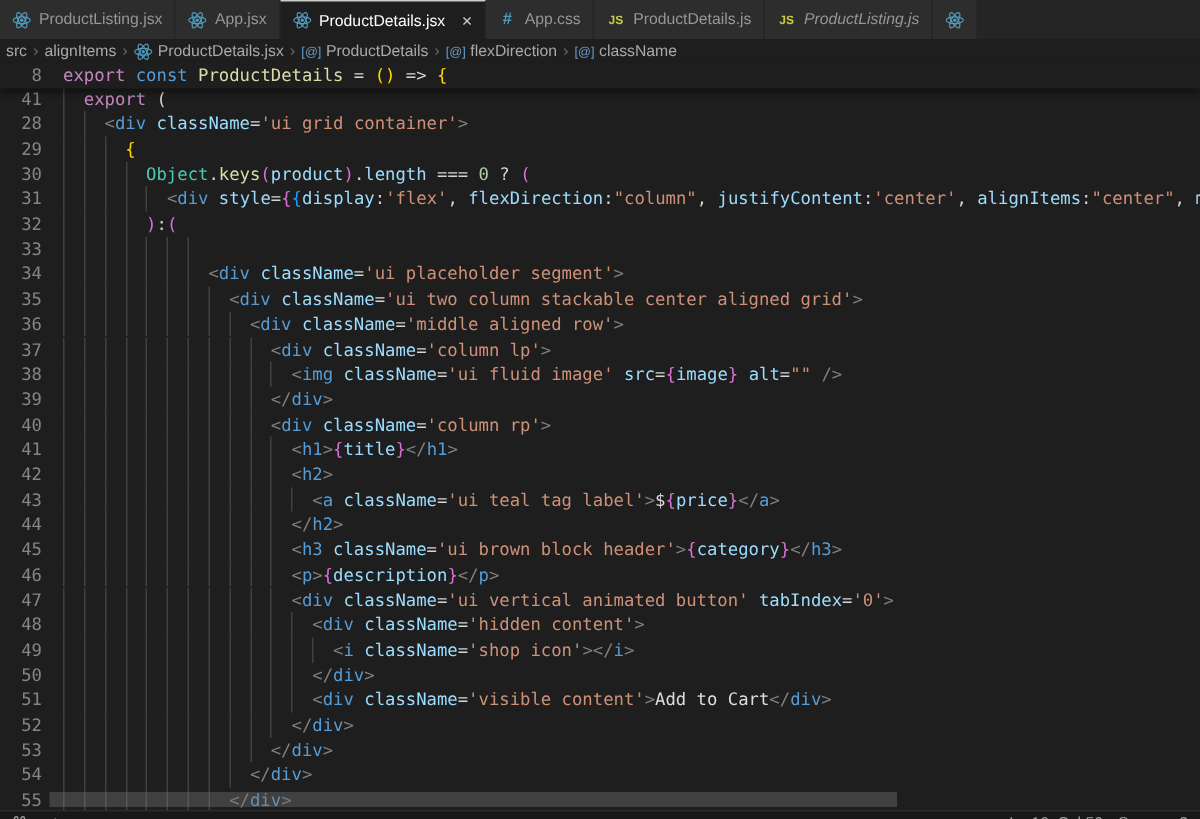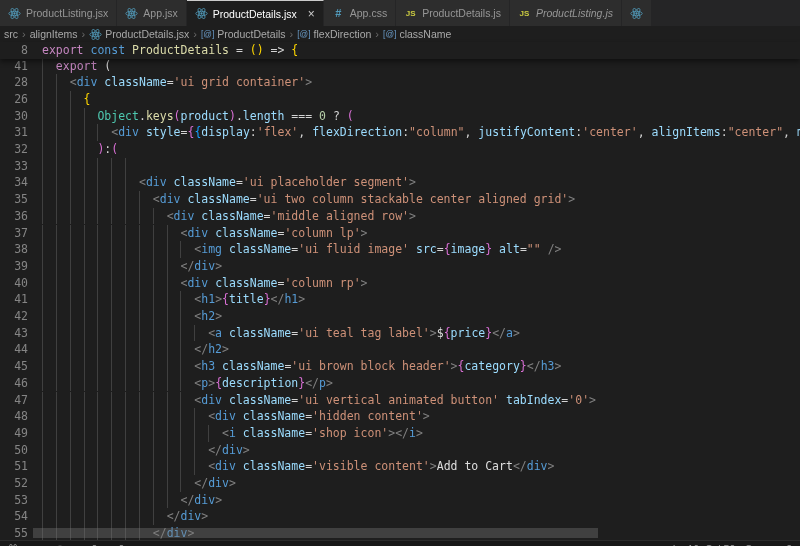--- a/index.html
+++ b/index.html
@@ -133,21 +133,21 @@
       <span class="bc-item">
         <span class="sym">[@]</span>
         <span>className</span>
       </span>
     </div>
 
   <div class="editor" id="editor">
     <div id="code-lines">
         <div class="code-line" style="top: 15.5px;"><span class="ln">41</span><span class="guide" style="left: 42px;"></span><span class="ltext"><span>  </span><span style="color: rgb(197, 134, 192);">export</span><span style="color: rgb(212, 212, 212);"> (</span></span></div>
         <div class="code-line" style="top: 32.2px;"><span class="ln">28</span><span class="guide" style="left: 42px;"></span><span class="guide" style="left: 55.84px;"></span><span class="ltext"><span>    </span><span style="color: rgb(128, 128, 128);">&lt;</span><span style="color: rgb(86, 156, 214);">div</span><span style="color: rgb(212, 212, 212);"> </span><span style="color: rgb(156, 220, 254);">className</span><span style="color: rgb(212, 212, 212);">=</span><span style="color: rgb(206, 145, 120);">'ui grid container'</span><span style="color: rgb(128, 128, 128);">&gt;</span></span></div>
-        <div class="code-line" style="top: 48.9px;"><span class="ln">26</span><span class="guide" style="left: 42px;"></span><span class="guide" style="left: 55.84px;"></span><span class="guide" style="left: 69.68px;"></span><span class="ltext"><span>      </span><span style="color: rgb(255, 215, 0);">{</span></span></div>
+        <div class="code-line" style="top: 48.9px;"><span class="ln">29</span><span class="guide" style="left: 42px;"></span><span class="guide" style="left: 55.84px;"></span><span class="guide" style="left: 69.68px;"></span><span class="ltext"><span>      </span><span style="color: rgb(255, 215, 0);">{</span></span></div>
         <div class="code-line" style="top: 65.6px;"><span class="ln">30</span><span class="guide" style="left: 42px;"></span><span class="guide" style="left: 55.84px;"></span><span class="guide" style="left: 69.68px;"></span><span class="guide" style="left: 83.52px;"></span><span class="ltext"><span>        </span><span style="color: rgb(78, 201, 176);">Object</span><span style="color: rgb(212, 212, 212);">.</span><span style="color: rgb(220, 220, 170);">keys</span><span style="color: rgb(218, 112, 214);">(</span><span style="color: rgb(156, 220, 254);">product</span><span style="color: rgb(218, 112, 214);">)</span><span style="color: rgb(212, 212, 212);">.</span><span style="color: rgb(156, 220, 254);">length</span><span style="color: rgb(212, 212, 212);"> === </span><span style="color: rgb(181, 206, 168);">0</span><span style="color: rgb(212, 212, 212);"> ? </span><span style="color: rgb(218, 112, 214);">(</span></span></div>
         <div class="code-line" style="top: 82.3px;"><span class="ln">31</span><span class="guide" style="left: 42px;"></span><span class="guide" style="left: 55.84px;"></span><span class="guide" style="left: 69.68px;"></span><span class="guide" style="left: 83.52px;"></span><span class="guide" style="left: 97.36px;"></span><span class="ltext"><span>          </span><span style="color: rgb(128, 128, 128);">&lt;</span><span style="color: rgb(86, 156, 214);">div</span><span style="color: rgb(212, 212, 212);"> </span><span style="color: rgb(156, 220, 254);">style</span><span style="color: rgb(212, 212, 212);">=</span><span style="color: rgb(218, 112, 214);">{</span><span style="color: rgb(23, 159, 255);">{</span><span style="color: rgb(156, 220, 254);">display</span><span style="color: rgb(212, 212, 212);">:</span><span style="color: rgb(206, 145, 120);">'flex'</span><span style="color: rgb(212, 212, 212);">, </span><span style="color: rgb(156, 220, 254);">flexDirection</span><span style="color: rgb(212, 212, 212);">:</span><span style="color: rgb(206, 145, 120);">"column"</span><span style="color: rgb(212, 212, 212);">, </span><span style="color: rgb(156, 220, 254);">justifyContent</span><span style="color: rgb(212, 212, 212);">:</span><span style="color: rgb(206, 145, 120);">'center'</span><span style="color: rgb(212, 212, 212);">, </span><span style="color: rgb(156, 220, 254);">alignItems</span><span style="color: rgb(212, 212, 212);">:</span><span style="color: rgb(206, 145, 120);">"center"</span><span style="color: rgb(212, 212, 212);">, </span><span style="color: rgb(156, 220, 254);">minHeight</span></span></div>
         <div class="code-line" style="top: 99px;"><span class="ln">32</span><span class="guide" style="left: 42px;"></span><span class="guide" style="left: 55.84px;"></span><span class="guide" style="left: 69.68px;"></span><span class="guide" style="left: 83.52px;"></span><span class="ltext"><span>        </span><span style="color: rgb(218, 112, 214);">)</span><span style="color: rgb(212, 212, 212);">:</span><span style="color: rgb(218, 112, 214);">(</span></span></div>
         <div class="code-line" style="top: 115.7px;"><span class="ln">33</span><span class="guide" style="left: 42px;"></span><span class="guide" style="left: 55.84px;"></span><span class="guide" style="left: 69.68px;"></span><span class="guide" style="left: 83.52px;"></span><span class="guide" style="left: 97.36px;"></span><span class="guide" style="left: 111.2px;"></span><span class="guide" style="left: 125.04px;"></span><span class="ltext"><span>              </span></span></div>
         <div class="code-line" style="top: 132.4px;"><span class="ln">34</span><span class="guide" style="left: 42px;"></span><span class="guide" style="left: 55.84px;"></span><span class="guide" style="left: 69.68px;"></span><span class="guide" style="left: 83.52px;"></span><span class="guide" style="left: 97.36px;"></span><span class="guide" style="left: 111.2px;"></span><span class="guide" style="left: 125.04px;"></span><span class="ltext"><span>              </span><span style="color: rgb(128, 128, 128);">&lt;</span><span style="color: rgb(86, 156, 214);">div</span><span style="color: rgb(212, 212, 212);"> </span><span style="color: rgb(156, 220, 254);">className</span><span style="color: rgb(212, 212, 212);">=</span><span style="color: rgb(206, 145, 120);">'ui placeholder segment'</span><span style="color: rgb(128, 128, 128);">&gt;</span></span></div>
         <div class="code-line" style="top: 149.1px;"><span class="ln">35</span><span class="guide" style="left: 42px;"></span><span class="guide" style="left: 55.84px;"></span><span class="guide" style="left: 69.68px;"></span><span class="guide" style="left: 83.52px;"></span><span class="guide" style="left: 97.36px;"></span><span class="guide" style="left: 111.2px;"></span><span class="guide" style="left: 125.04px;"></span><span class="guide" style="left: 138.88px;"></span><span class="ltext"><span>                </span><span style="color: rgb(128, 128, 128);">&lt;</span><span style="color: rgb(86, 156, 214);">div</span><span style="color: rgb(212, 212, 212);"> </span><span style="color: rgb(156, 220, 254);">className</span><span style="color: rgb(212, 212, 212);">=</span><span style="color: rgb(206, 145, 120);">'ui two column stackable center aligned grid'</span><span style="color: rgb(128, 128, 128);">&gt;</span></span></div>
         <div class="code-line" style="top: 165.8px;"><span class="ln">36</span><span class="guide" style="left: 42px;"></span><span class="guide" style="left: 55.84px;"></span><span class="guide" style="left: 69.68px;"></span><span class="guide" style="left: 83.52px;"></span><span class="guide" style="left: 97.36px;"></span><span class="guide" style="left: 111.2px;"></span><span class="guide" style="left: 125.04px;"></span><span class="guide" style="left: 138.88px;"></span><span class="guide" style="left: 152.72px;"></span><span class="ltext"><span>                  </span><span style="color: rgb(128, 128, 128);">&lt;</span><span style="color: rgb(86, 156, 214);">div</span><span style="color: rgb(212, 212, 212);"> </span><span style="color: rgb(156, 220, 254);">className</span><span style="color: rgb(212, 212, 212);">=</span><span style="color: rgb(206, 145, 120);">'middle aligned row'</span><span style="color: rgb(128, 128, 128);">&gt;</span></span></div>
         <div class="code-line" style="top: 182.5px;"><span class="ln">37</span><span class="guide" style="left: 42px;"></span><span class="guide" style="left: 55.84px;"></span><span class="guide" style="left: 69.68px;"></span><span class="guide" style="left: 83.52px;"></span><span class="guide" style="left: 97.36px;"></span><span class="guide" style="left: 111.2px;"></span><span class="guide" style="left: 125.04px;"></span><span class="guide" style="left: 138.88px;"></span><span class="guide" style="left: 152.72px;"></span><span class="guide" style="left: 166.56px;"></span><span class="ltext"><span>                    </span><span style="color: rgb(128, 128, 128);">&lt;</span><span style="color: rgb(86, 156, 214);">div</span><span style="color: rgb(212, 212, 212);"> </span><span style="color: rgb(156, 220, 254);">className</span><span style="color: rgb(212, 212, 212);">=</span><span style="color: rgb(206, 145, 120);">'column lp'</span><span style="color: rgb(128, 128, 128);">&gt;</span></span></div>
         <div class="code-line" style="top: 199.2px;"><span class="ln">38</span><span class="guide" style="left: 42px;"></span><span class="guide" style="left: 55.84px;"></span><span class="guide" style="left: 69.68px;"></span><span class="guide" style="left: 83.52px;"></span><span class="guide" style="left: 97.36px;"></span><span class="guide" style="left: 111.2px;"></span><span class="guide" style="left: 125.04px;"></span><span class="guide" style="left: 138.88px;"></span><span class="guide" style="left: 152.72px;"></span><span class="guide" style="left: 166.56px;"></span><span class="guide" style="left: 180.4px;"></span><span class="ltext"><span>                      </span><span style="color: rgb(128, 128, 128);">&lt;</span><span style="color: rgb(86, 156, 214);">img</span><span style="color: rgb(212, 212, 212);"> </span><span style="color: rgb(156, 220, 254);">className</span><span style="color: rgb(212, 212, 212);">=</span><span style="color: rgb(206, 145, 120);">'ui fluid image'</span><span style="color: rgb(212, 212, 212);"> </span><span style="color: rgb(156, 220, 254);">src</span><span style="color: rgb(212, 212, 212);">=</span><span style="color: rgb(218, 112, 214);">{</span><span style="color: rgb(156, 220, 254);">image</span><span style="color: rgb(218, 112, 214);">}</span><span style="color: rgb(212, 212, 212);"> </span><span style="color: rgb(156, 220, 254);">alt</span><span style="color: rgb(212, 212, 212);">=</span><span style="color: rgb(206, 145, 120);">""</span><span style="color: rgb(212, 212, 212);"> </span><span style="color: rgb(128, 128, 128);">/&gt;</span></span></div>
         <div class="code-line" style="top: 215.9px;"><span class="ln">39</span><span class="guide" style="left: 42px;"></span><span class="guide" style="left: 55.84px;"></span><span class="guide" style="left: 69.68px;"></span><span class="guide" style="left: 83.52px;"></span><span class="guide" style="left: 97.36px;"></span><span class="guide" style="left: 111.2px;"></span><span class="guide" style="left: 125.04px;"></span><span class="guide" style="left: 138.88px;"></span><span class="guide" style="left: 152.72px;"></span><span class="guide" style="left: 166.56px;"></span><span class="ltext"><span>                    </span><span style="color: rgb(128, 128, 128);">&lt;/</span><span style="color: rgb(86, 156, 214);">div</span><span style="color: rgb(128, 128, 128);">&gt;</span></span></div>

